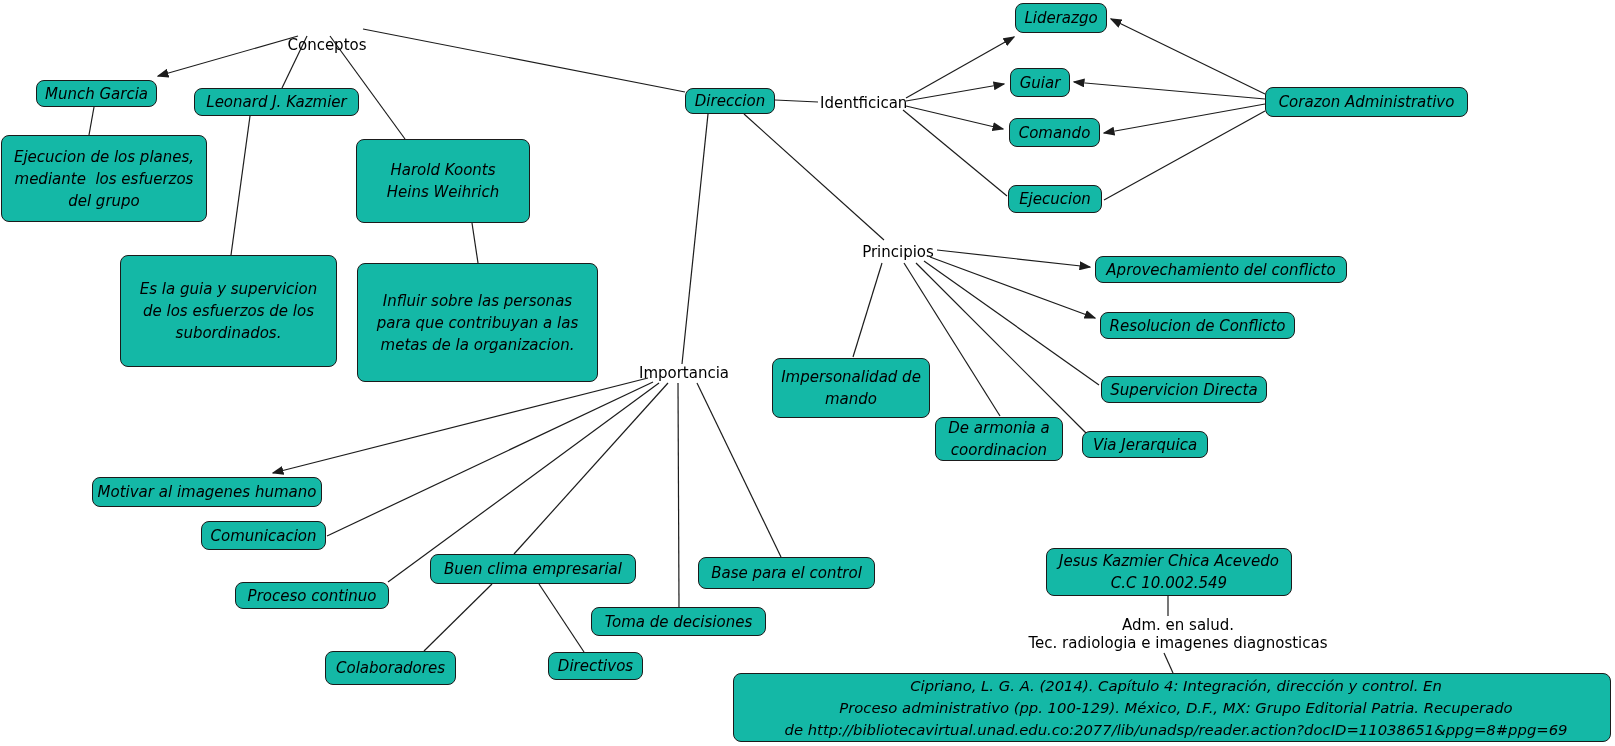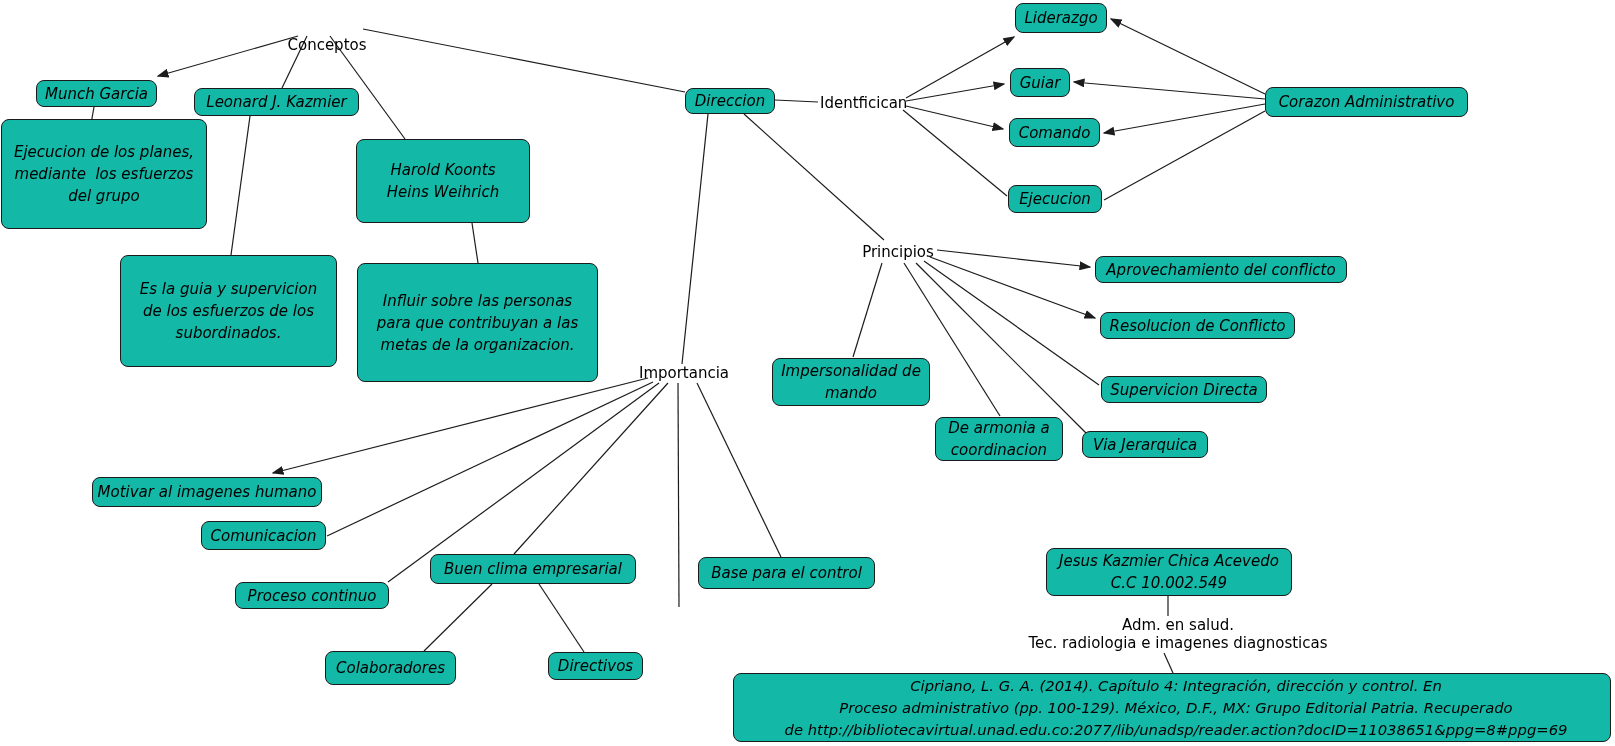--- a/index.html
+++ b/index.html
@@ -73,21 +73,21 @@
       <line x1="668" y1="383" x2="514" y2="554" stroke="#1c1c1c" stroke-width="1.2"></line>
       <line x1="678" y1="383" x2="679" y2="607" stroke="#1c1c1c" stroke-width="1.2"></line>
       <line x1="697" y1="383" x2="781" y2="557" stroke="#1c1c1c" stroke-width="1.2"></line>
       <line x1="492" y1="584" x2="424" y2="651" stroke="#1c1c1c" stroke-width="1.2"></line>
       <line x1="539" y1="584" x2="584" y2="652" stroke="#1c1c1c" stroke-width="1.2"></line>
       <line x1="1168" y1="596" x2="1168" y2="616" stroke="#1c1c1c" stroke-width="1.2"></line>
       <line x1="1164" y1="653" x2="1173" y2="673" stroke="#1c1c1c" stroke-width="1.2"></line>
     </svg>
 <div class="node" style="left: 36px; top: 80px; width: 121px; height: 27px;">Munch Garcia</div>
     <div class="node" style="left: 194px; top: 88px; width: 165px; height: 28px;">Leonard J. Kazmier</div>
-    <div class="node" style="left: 1px; top: 119px; width: 206px; height: 110px;">Ejecucion de los planes,
+    <div class="node" style="left: 1px; top: 135px; width: 206px; height: 87px;">Ejecucion de los planes,
 mediante  los esfuerzos
 del grupo</div>
     <div class="node" style="left: 356px; top: 139px; width: 174px; height: 84px;">Harold Koonts
 Heins Weihrich</div>
     <div class="node" style="left: 120px; top: 255px; width: 217px; height: 112px;">Es la guia y supervicion
 de los esfuerzos de los
 subordinados.</div>
     <div class="node" style="left: 357px; top: 263px; width: 241px; height: 119px;">Influir sobre las personas
 para que contribuyan a las
 metas de la organizacion.</div>
@@ -96,28 +96,29 @@
     <div class="node" style="left: 1010px; top: 68px; width: 60px; height: 29px;">Guiar</div>
     <div class="node" style="left: 1009px; top: 118px; width: 91px; height: 29px;">Comando</div>
     <div class="node" style="left: 1008px; top: 185px; width: 94px; height: 28px;">Ejecucion</div>
     <div class="node" style="left: 1265px; top: 87px; width: 203px; height: 30px;">Corazon Administrativo</div>
     <div class="node" style="left: 1100px; top: 312px; width: 195px; height: 27px;">Resolucion de Conflicto</div>
     <div class="node" style="left: 1095px; top: 256px; width: 252px; height: 27px;">Aprovechamiento del conflicto</div>
     <div class="node" style="left: 1101px; top: 376px; width: 166px; height: 27px;">Supervicion Directa</div>
     <div class="node" style="left: 1082px; top: 431px; width: 126px; height: 27px;">Via Jerarquica</div>
     <div class="node" style="left: 935px; top: 417px; width: 128px; height: 44px;">De armonia a
 coordinacion</div>
-    <div class="node" style="left: 772px; top: 358px; width: 158px; height: 48px;">Impersonalidad de
+    <div class="node" style="left: 772px; top: 358px; width: 158px; height: 60px;">Impersonalidad de
 mando</div>
     <div class="node" style="left: 92px; top: 477px; width: 230px; height: 30px;">Motivar al imagenes humano</div>
     <div class="node" style="left: 201px; top: 521px; width: 125px; height: 29px;">Comunicacion</div>
     <div class="node" style="left: 235px; top: 582px; width: 154px; height: 27px;">Proceso continuo</div>
     <div class="node" style="left: 430px; top: 554px; width: 206px; height: 30px;">Buen clima empresarial</div>
     <div class="node" style="left: 325px; top: 651px; width: 131px; height: 34px;">Colaboradores</div>
     <div class="node" style="left: 548px; top: 652px; width: 95px; height: 28px;">Directivos</div>
+    <div class="node" style="left: 591px; top: 607px; width: 175px; height: 29px;">Toma de decisiones</div>
     <div class="node" style="left: 698px; top: 557px; width: 177px; height: 32px;">Base para el control</div>
     <div class="node" style="left: 1046px; top: 548px; width: 246px; height: 48px;">Jesus Kazmier Chica Acevedo
 C.C 10.002.549</div>
     <div class="node citation" style="left: 733px; top: 673px; width: 878px; height: 69px; padding-left: 12px;">Cipriano, L. G. A. (2014). Capítulo 4: Integración, dirección y control. En
 Proceso administrativo (pp. 100-129). México, D.F., MX: Grupo Editorial Patria. Recuperado
 de http://bibliotecavirtual.unad.edu.co:2077/lib/unadsp/reader.action?docID=11038651&amp;ppg=8#ppg=69</div>
     <div class="plain-label" style="left: 287px; top: 16px; width: 80px; margin-top: 20px;">Conceptos</div>
     <div class="plain-label" style="left: 820px; top: 94px; width: 86px;">Identficican</div>
     <div class="plain-label" style="left: 858px; top: 243px; width: 80px;">Principios</div>
     <div class="plain-label" style="left: 634px; top: 364px; width: 100px;">Importancia</div>

